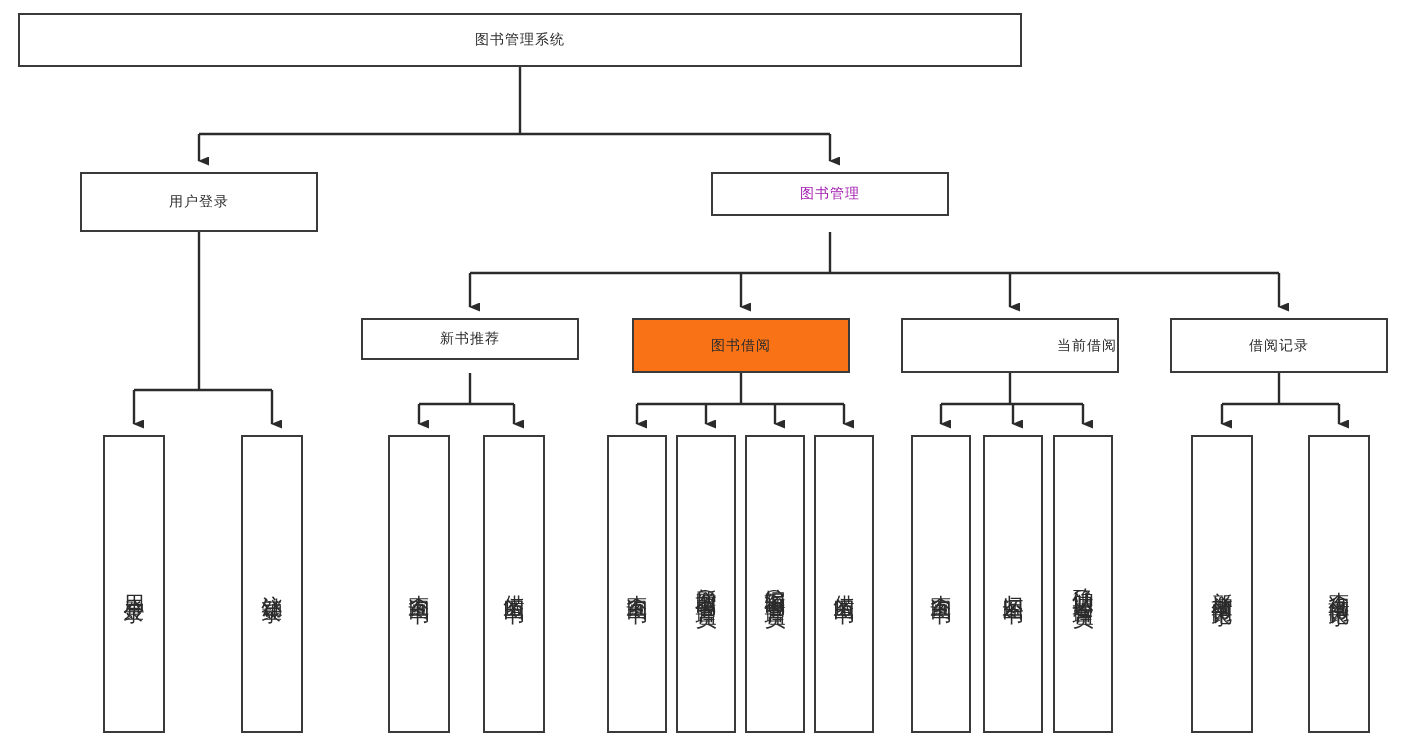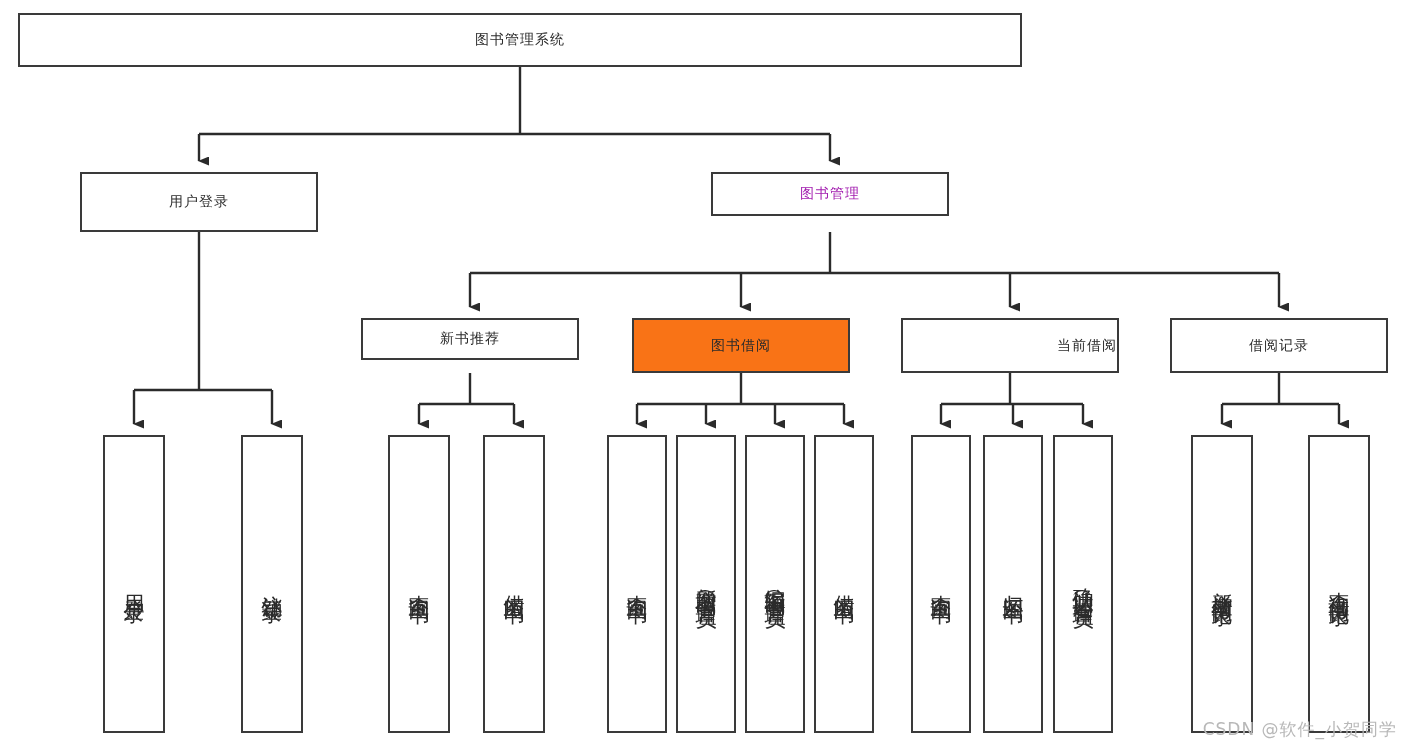--- a/index.html
+++ b/index.html
@@ -169,14 +169,13 @@
         <span class="vlabel">确认归还（管理员）</span>
       </div>
       <div class="node vert" style="left: 1191px; top: 435px; width: 62px; height: 298px; border-color: rgb(58, 58, 58); background: rgb(255, 255, 255); color: rgb(43, 43, 43);">
         <span class="vlabel">新增借阅记录</span>
       </div>
       <div class="node vert" style="left: 1308px; top: 435px; width: 62px; height: 298px; border-color: rgb(58, 58, 58); background: rgb(255, 255, 255); color: rgb(43, 43, 43);">
         <span class="vlabel">查询借阅记录</span>
       </div>
     </div>
 
-  <div class="watermark">CSDN @软件_小贺同学</div>
 </div>
 
 </body></html>

